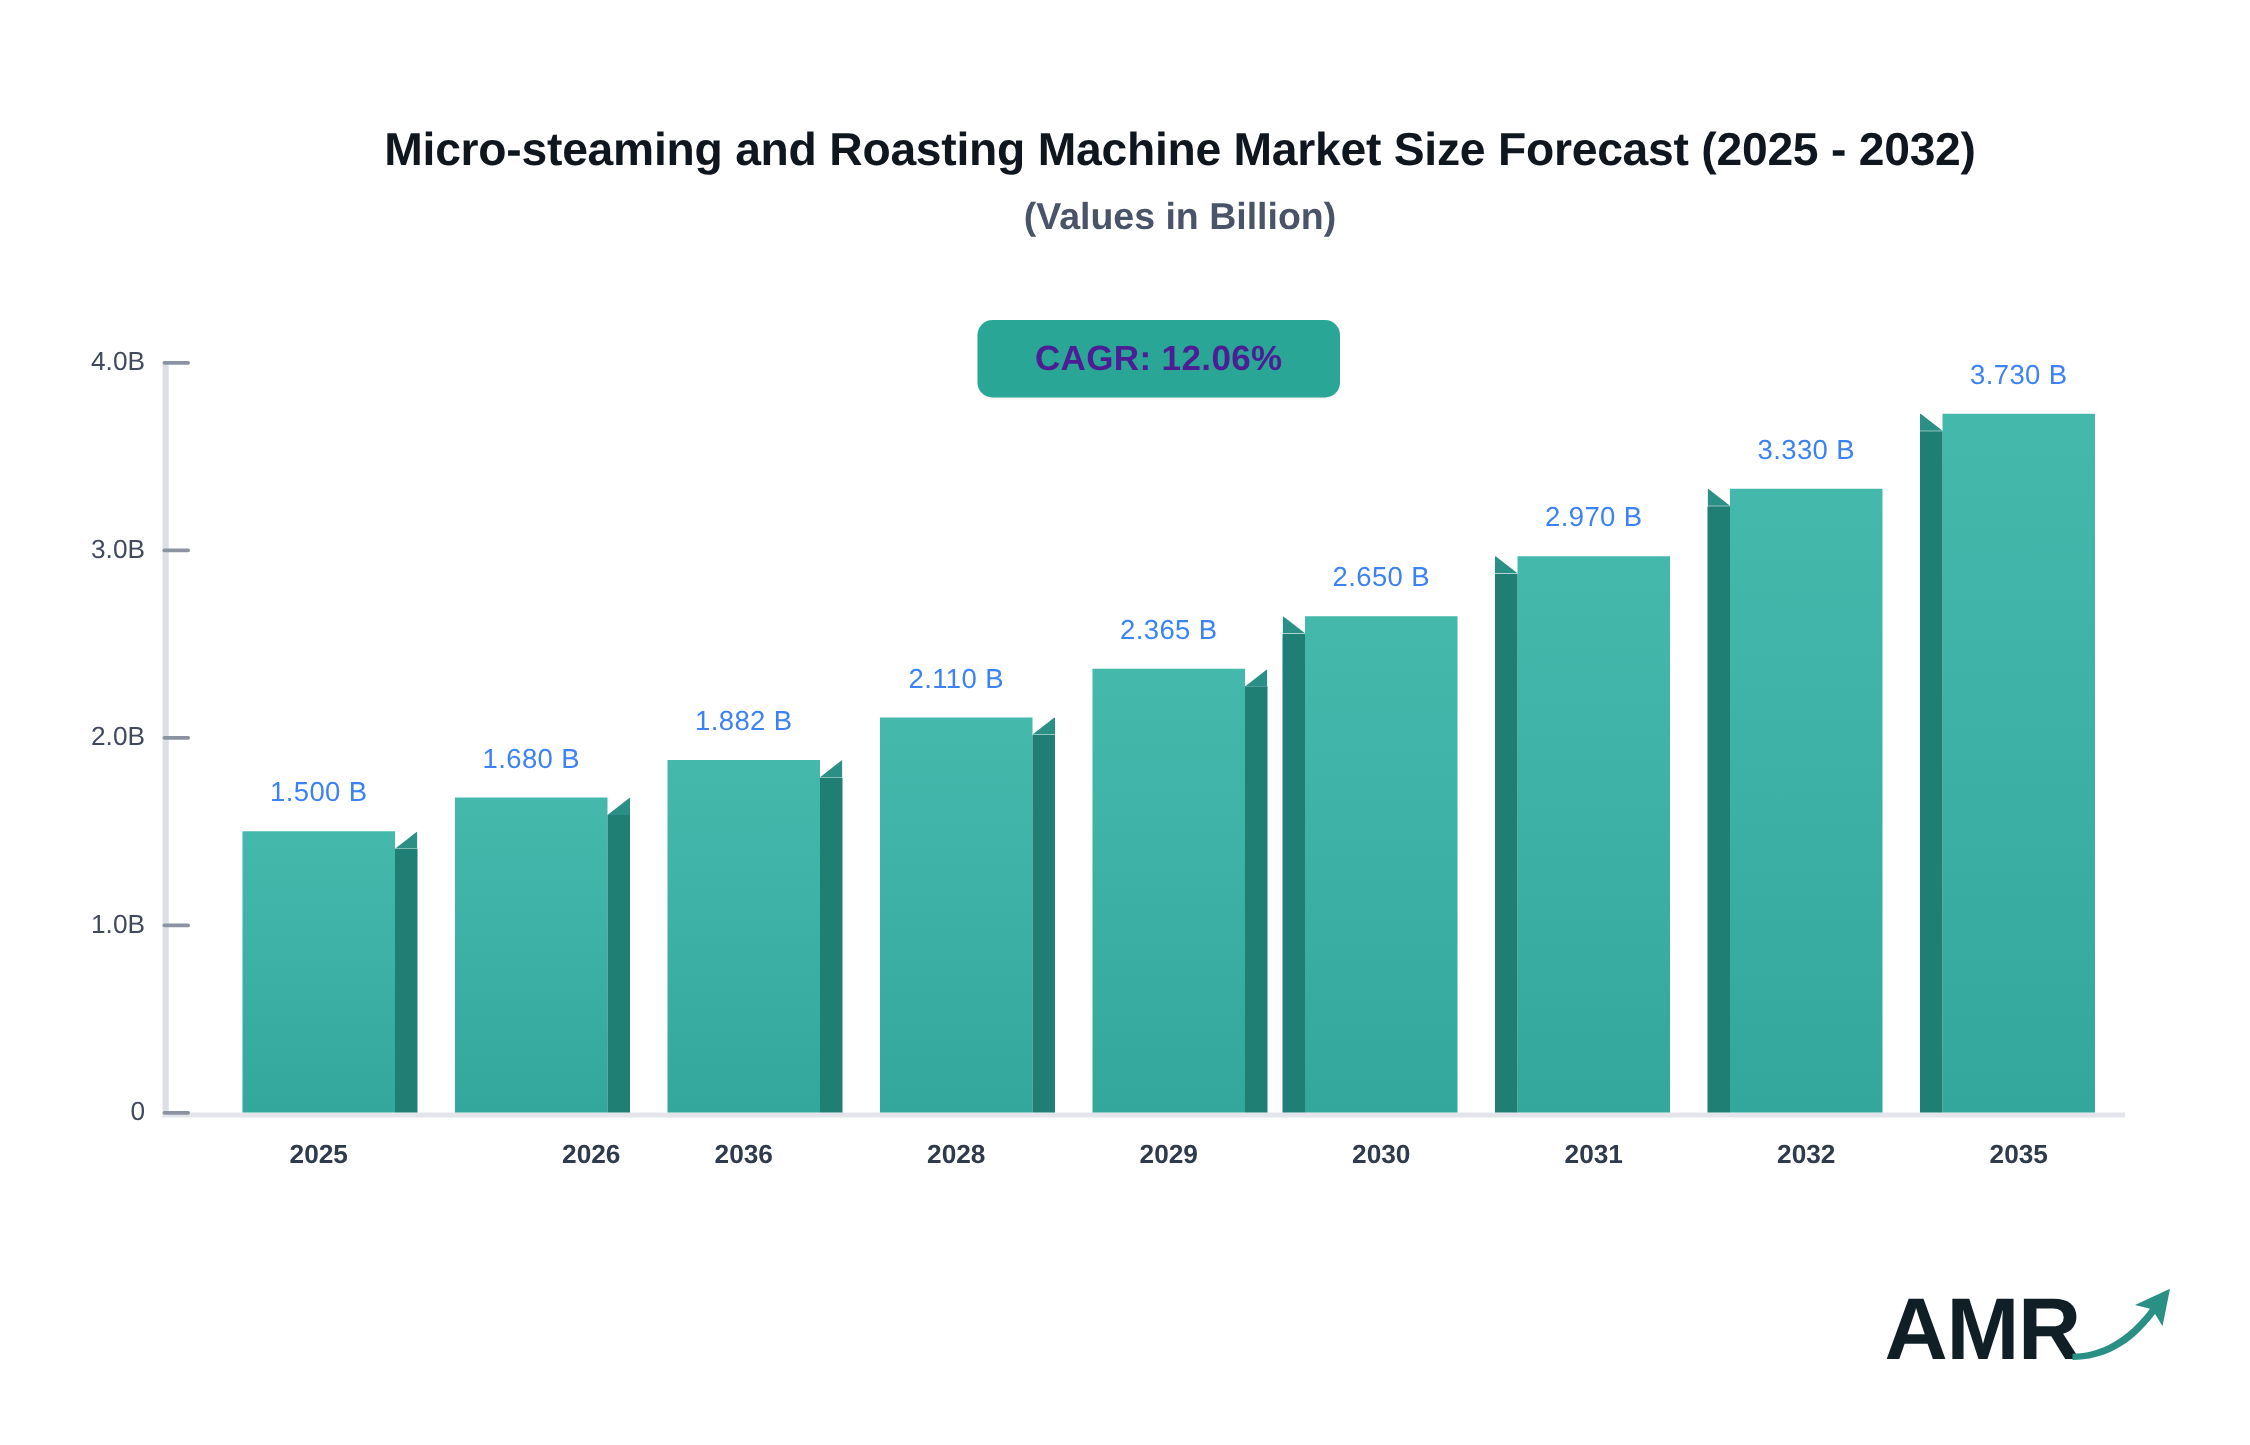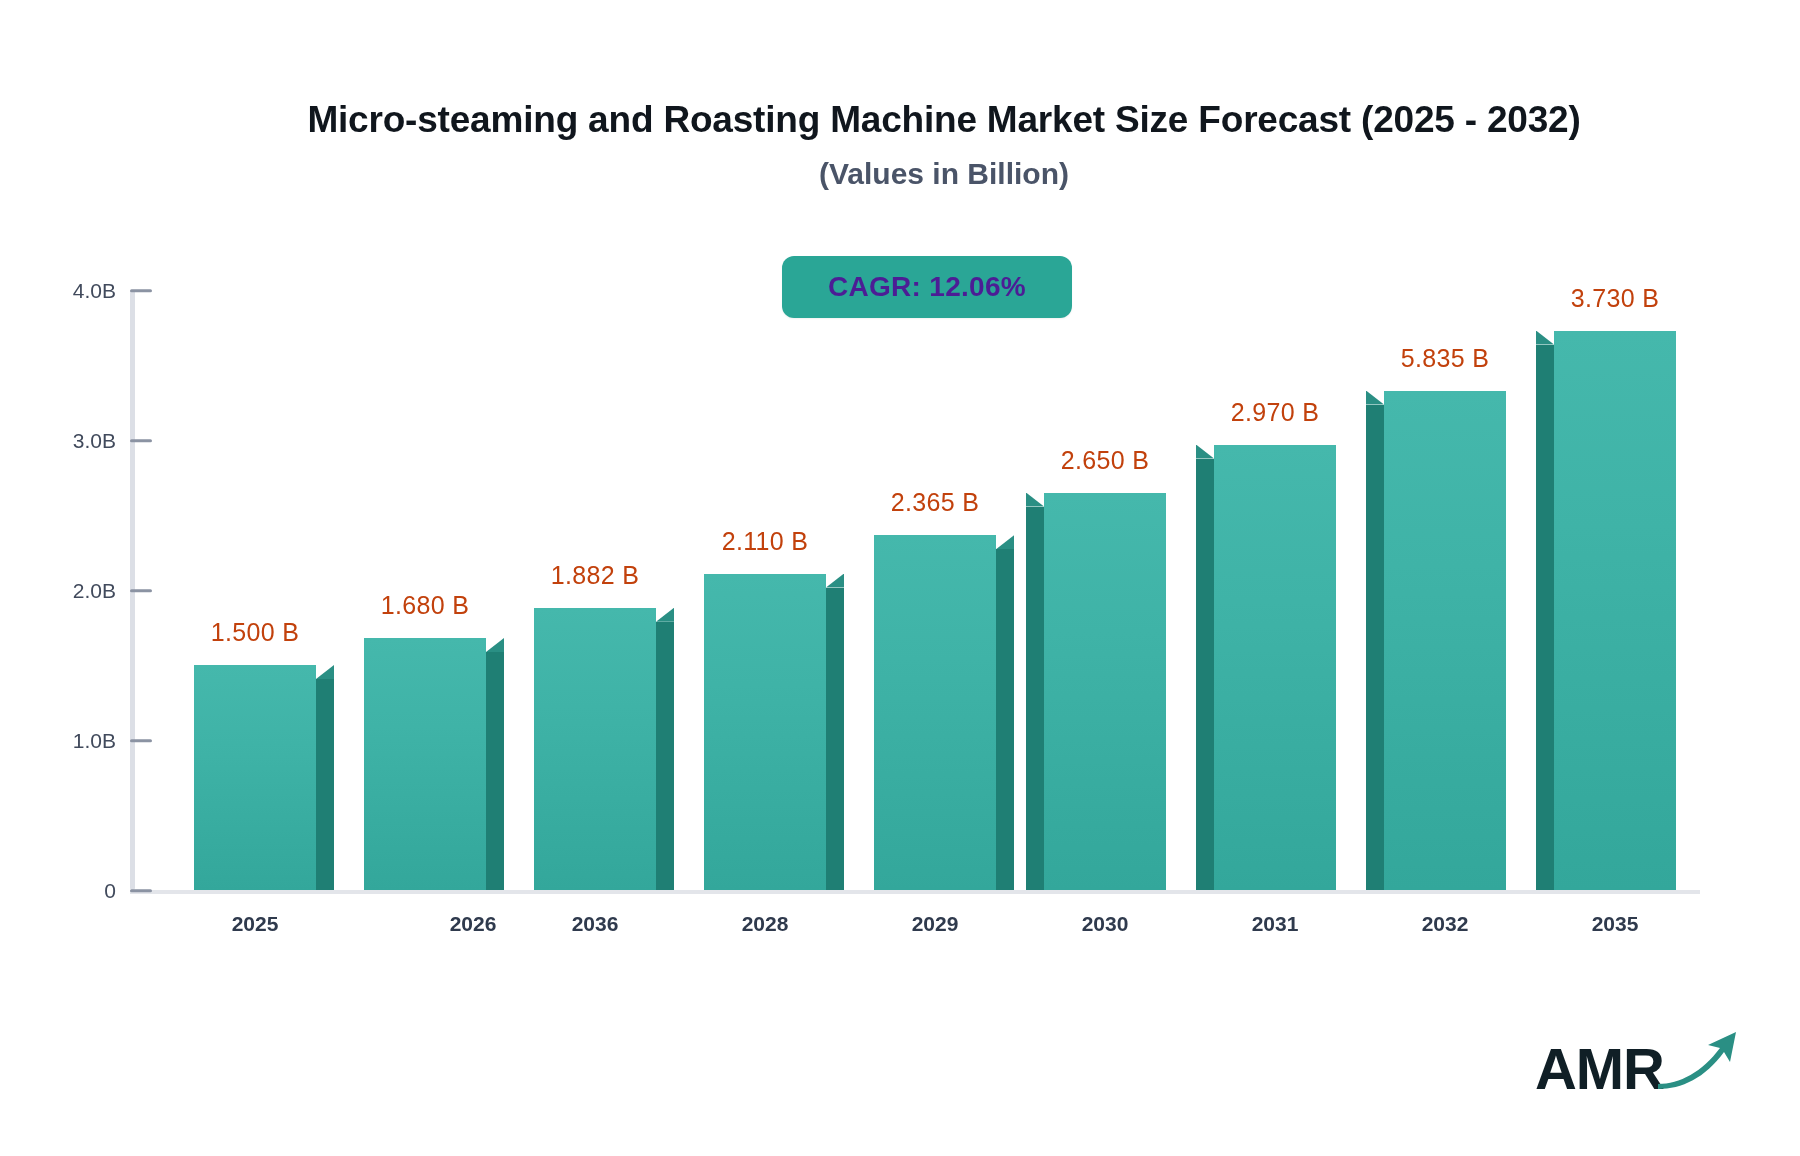--- a/index.html
+++ b/index.html
@@ -66,35 +66,35 @@
   .side-right{right:-18px;}
   .side-left{left:-18px;}
   .bar-cap{
     position:absolute;width:18px;height:14px;
     background:#2a8f84;
   }
   .cap-right{right:-18px;}
   .cap-left{left:-18px;}
   .bar-value{
     position:absolute;left:50%;transform:translateX(-50%);
-    font-size:25px;color:#c2410c;white-space:nowrap;
+    font-size:22px;color:#3b82f6;white-space:nowrap;
     letter-spacing:.3px;
   }
   .bar-xlabel{
     position:absolute;left:50%;transform:translateX(-50%);
     top:616px;font-size:21px;color:#2f3a4d;font-weight:bold;
     white-space:nowrap;
   }
   
   #amr-logo{
     position:absolute;right:60px;bottom:58px;
     display:flex;align-items:flex-end;
   }
   #amr-text{
-    font-size:58px;font-weight:bold;color:#101f26;letter-spacing:-1px;
+    font-size:70px;font-weight:bold;color:#101f26;letter-spacing:-1px;
     line-height:1;
   }
   #amr-arrow{margin-left:-10px;margin-bottom:4px;}
 </style>
 </head>
 <body>
 
 <div id="header">
   <div id="chart-title">Micro-steaming and Roasting Machine Market Size Forecast (2025 - 2032)</div>
   <div id="chart-subtitle">(Values in Billion)</div>
@@ -161,21 +161,21 @@
         <div class="bar-face" style="height: 445.5px;"></div>
         <div class="bar-side side-left" style="height: 431.5px;"></div>
         <div class="bar-cap cap-left" style="bottom: 431.5px; clip-path: polygon(0px 0px, 100% 100%, 0px 100%);"></div>
         <div class="bar-value" style="bottom: 463.5px;">2.970 B</div>
         <div class="bar-xlabel" style="bottom: auto; top: 467.5px;">2031</div>
       </div>
       <div class="bar-group" style="left: 1254px; width: 122px; height: 499.5px;">
         <div class="bar-face" style="height: 499.5px;"></div>
         <div class="bar-side side-left" style="height: 485.5px;"></div>
         <div class="bar-cap cap-left" style="bottom: 485.5px; clip-path: polygon(0px 0px, 100% 100%, 0px 100%);"></div>
-        <div class="bar-value" style="bottom: 517.5px;">5.835 B</div>
+        <div class="bar-value" style="bottom: 517.5px;">3.330 B</div>
         <div class="bar-xlabel" style="bottom: auto; top: 521.5px;">2032</div>
       </div>
       <div class="bar-group" style="left: 1424px; width: 122px; height: 559.5px;">
         <div class="bar-face" style="height: 559.5px;"></div>
         <div class="bar-side side-left" style="height: 545.5px;"></div>
         <div class="bar-cap cap-left" style="bottom: 545.5px; clip-path: polygon(0px 0px, 100% 100%, 0px 100%);"></div>
         <div class="bar-value" style="bottom: 577.5px;">3.730 B</div>
         <div class="bar-xlabel" style="bottom: auto; top: 581.5px;">2035</div>
       </div>
     </div>

